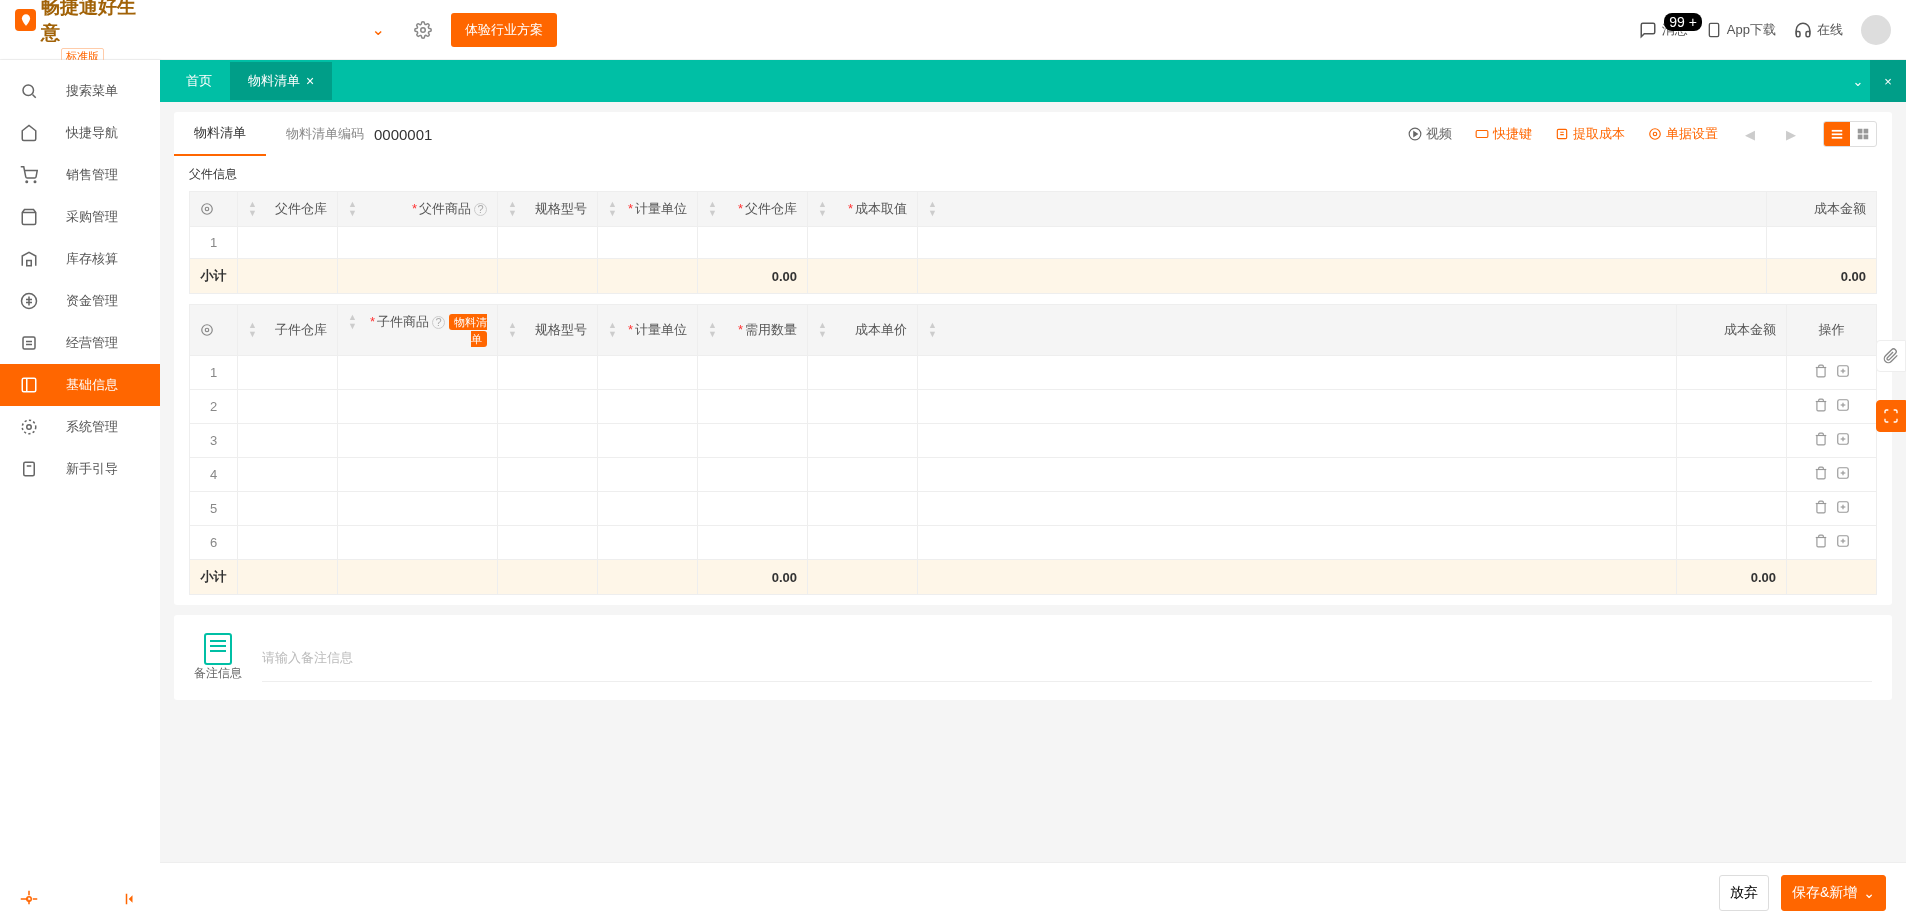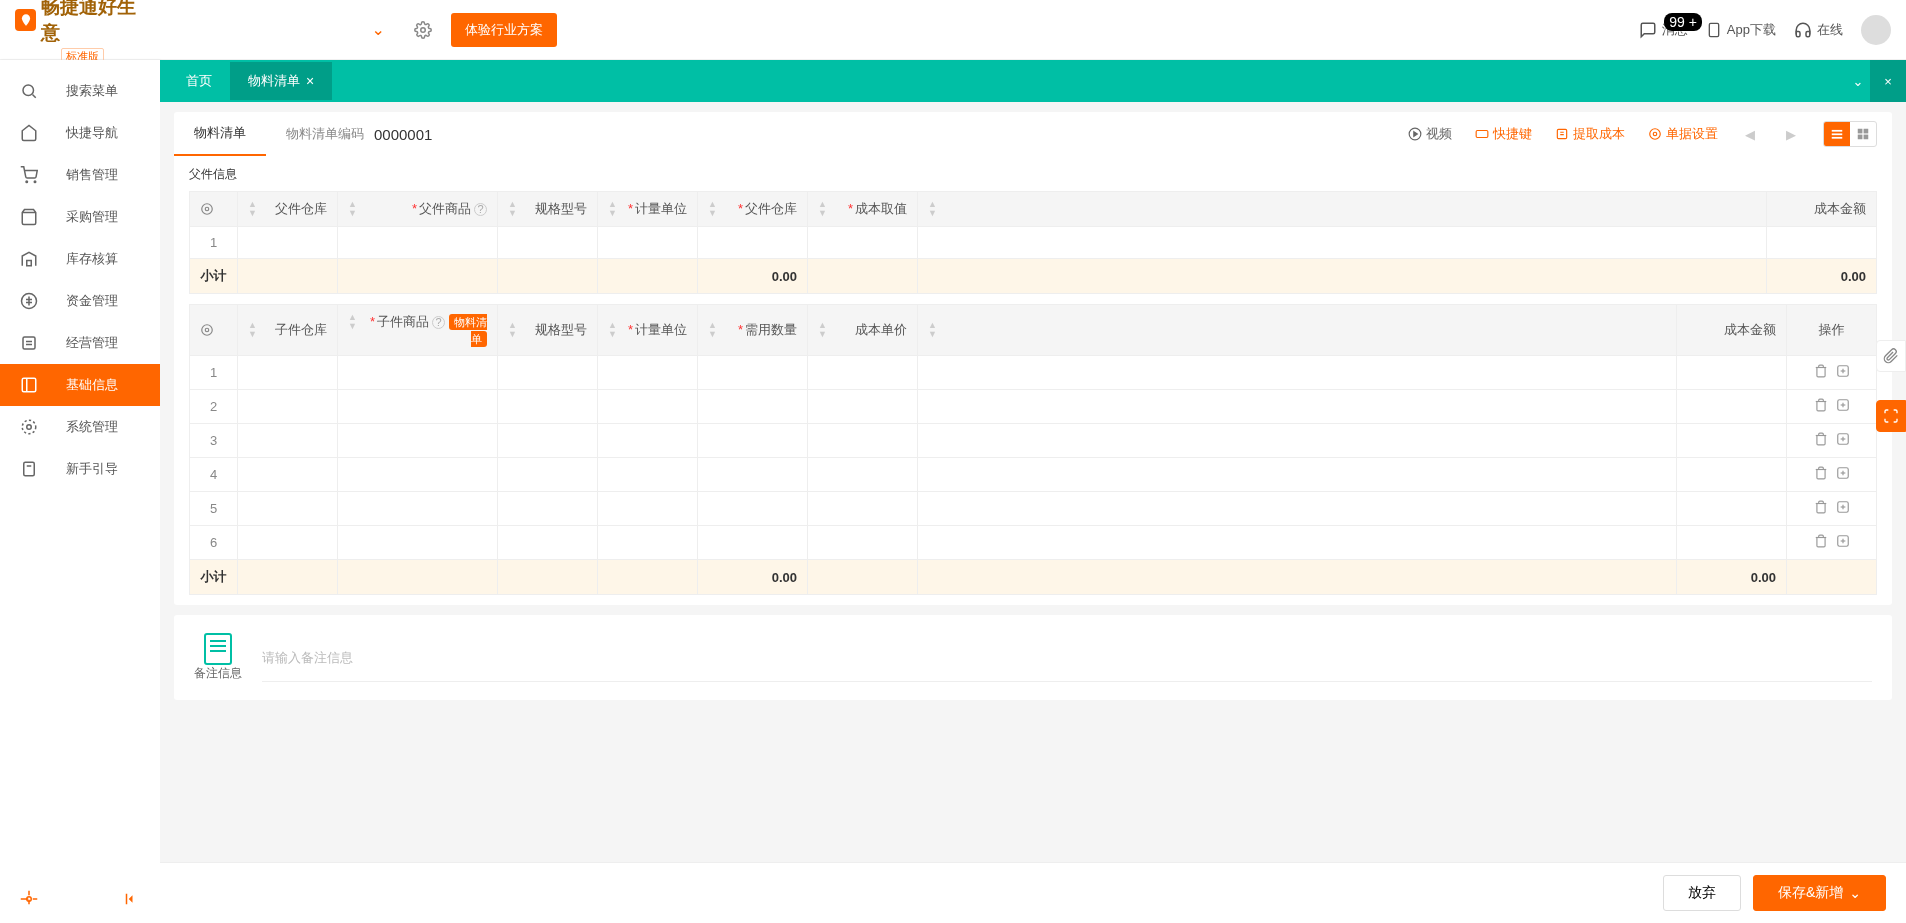--- a/index.html
+++ b/index.html
@@ -82,21 +82,21 @@
 .remarks-panel { display: flex; padding: 18px 20px; gap: 20px; }
 .remarks-label { display: flex; flex-direction: column; align-items: center; color: #00bfa5; }
 .remarks-icon { width: 28px; height: 32px; border: 2px solid #00bfa5; border-radius: 3px; position: relative; }
 .remarks-icon::before { content: ''; position: absolute; top: 5px; left: 4px; right: 4px; height: 2px; background: #00bfa5; box-shadow: 0 5px 0 #00bfa5, 0 10px 0 #00bfa5; }
 .remarks-text { font-size: 12px; color: #666; }
 .remarks-input { flex: 1; border: none; border-bottom: 1px solid #eee; padding: 8px 0; font-size: 13px; outline: none; color: #333; }
 .remarks-input::placeholder { color: #bbb; }
 
 
 .footer-actions { background: #fff; padding: 12px 20px; display: flex; justify-content: flex-end; gap: 12px; border-top: 1px solid #eee; }
-.btn { padding: 8px 24px; border-radius: 3px; cursor: pointer; font-size: 14px; border: 1px solid #ddd; background: #fff; }
+.btn { padding: 8px 10px; border-radius: 3px; cursor: pointer; font-size: 14px; border: 1px solid #ddd; background: #fff; }
 .btn-primary { background: #ff6600; color: #fff; border-color: #ff6600; display: flex; align-items: center; gap: 6px; }
 
 
 .float-btn { position: absolute; right: 0; width: 30px; height: 32px; background: #fff; border: 1px solid #eee; display: flex; align-items: center; justify-content: center; cursor: pointer; color: #888; }
 .float-attach { top: 280px; border-radius: 4px 0 0 4px; }
 .float-expand { top: 340px; background: #ff6600; color: #fff; border-color: #ff6600; border-radius: 4px 0 0 4px; }
 
 .tbl-wrap { padding: 0 15px 10px; overflow-x: auto; }
 svg { display: block; }
 </style>

